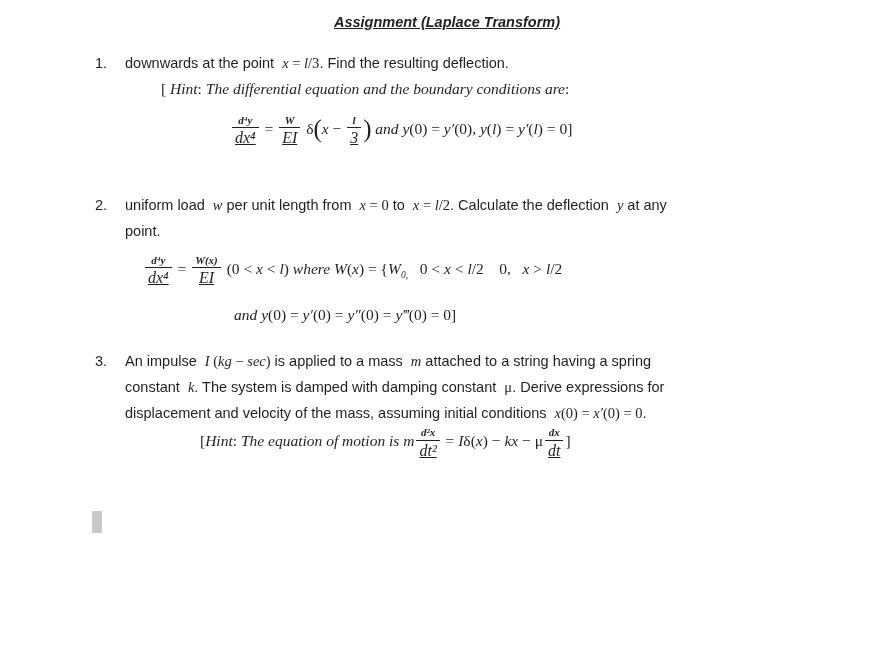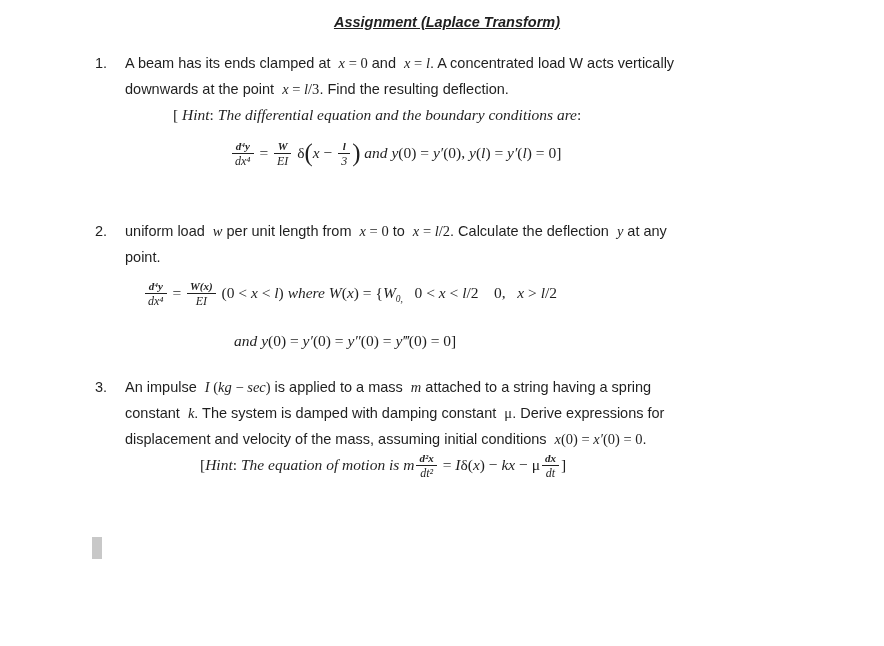--- a/index.html
+++ b/index.html
@@ -41,27 +41,27 @@
   .seg-sup { font-size: 9.5px; vertical-align: 6px; }
   .seg-big { font-family: "Liberation Serif", serif; font-size: 160%; font-weight: 300; vertical-align: -3px; line-height: 1; }
 
   
   .frac {
     display: inline-block; text-align: center; vertical-align: middle;
     font-family: "Liberation Serif", serif; font-style: italic;
     line-height: 1.1; margin: 0 2px;
   }
   .fnum { display: block; font-size: 11px; padding: 0 3px 1px; border-bottom: 1px solid #1f1f1f; font-weight: bold; }
-  .fden { display: block; font-size: 12px; padding: 1px 3px 0; }
+  .fden { display: block; font-size: 16px; padding: 1px 3px 0; text-decoration: underline; }
 
   
   .q1 { margin-bottom: 44px; }
   .q2 { margin-bottom: 20px; }
   .q3 { margin-bottom: 24px; }
-  .q1 .hint { margin-left: 48px; }
+  .q1 .hint { margin-left: 36px; }
   .q1 .eq   { margin: 12px 0 0 105px; }
   .q2 .hint { margin-left: 60px; }
   .q2 .eq-a { margin: 10px 0 0 18px; }
   .q2 .eq-b { margin: 14px 0 0 109px; min-height: 26px; }
   .q3 .eq   { margin: 0 0 0 75px; }
 
   .note { font-weight: bold; font-size: 14.5px; line-height: 26px; }
 
   .cursor-artifact {
     display: inline-block;
@@ -73,21 +73,20 @@
 </head>
 <body>
 
 <div class="page">
 
   <div class="title">Assignment (Laplace Transform)</div>
 
   <div class="q q1">
     <div class="qnum">1.</div>
     <div class="qbody">
-      <div class="line"><span class="seg-t">A beam has its ends clamped at  </span><span class="seg-m">x</span><span class="seg-r"> = 0</span><span class="seg-t"> and  </span><span class="seg-m">x</span><span class="seg-r"> = </span><span class="seg-m">l</span><span class="seg-t">. A concentrated load W acts vertically</span></div>
       <div class="line"><span class="seg-t">downwards at the point  </span><span class="seg-m">x</span><span class="seg-r"> = </span><span class="seg-m">l</span><span class="seg-r">/3</span><span class="seg-t">. Find the resulting deflection.</span></div>
       <div class="hint"><span class="seg-r">[ </span><span class="seg-m">Hint</span><span class="seg-r">: </span><span class="seg-m">The differential equation and the boundary conditions are</span><span class="seg-r">:</span></div>
       <div class="eq"><span class="frac"><span class="fnum">d⁴y</span><span class="fden">dx⁴</span></span><span class="seg-r"> = </span><span class="frac"><span class="fnum">W</span><span class="fden">EI</span></span><span class="seg-r"> δ</span><span class="seg-big">(</span><span class="seg-m">x</span><span class="seg-r"> − </span><span class="frac"><span class="fnum">l</span><span class="fden">3</span></span><span class="seg-big">)</span><span class="seg-m"> and y</span><span class="seg-r">(0) = </span><span class="seg-m">y′</span><span class="seg-r">(0), </span><span class="seg-m">y</span><span class="seg-r">(</span><span class="seg-m">l</span><span class="seg-r">) = </span><span class="seg-m">y′</span><span class="seg-r">(</span><span class="seg-m">l</span><span class="seg-r">) = 0]</span></div>
     </div>
   </div>
 
   <div class="q q2">
     <div class="qnum">2.</div>
     <div class="qbody">
       <div class="line"><span class="seg-t">uniform load  </span><span class="seg-m">w</span><span class="seg-t"> per unit length from  </span><span class="seg-m">x</span><span class="seg-r"> = 0</span><span class="seg-t"> to  </span><span class="seg-m">x</span><span class="seg-r"> = </span><span class="seg-m">l</span><span class="seg-r">/2</span><span class="seg-t">. Calculate the deflection  </span><span class="seg-m">y</span><span class="seg-t"> at any</span></div>

